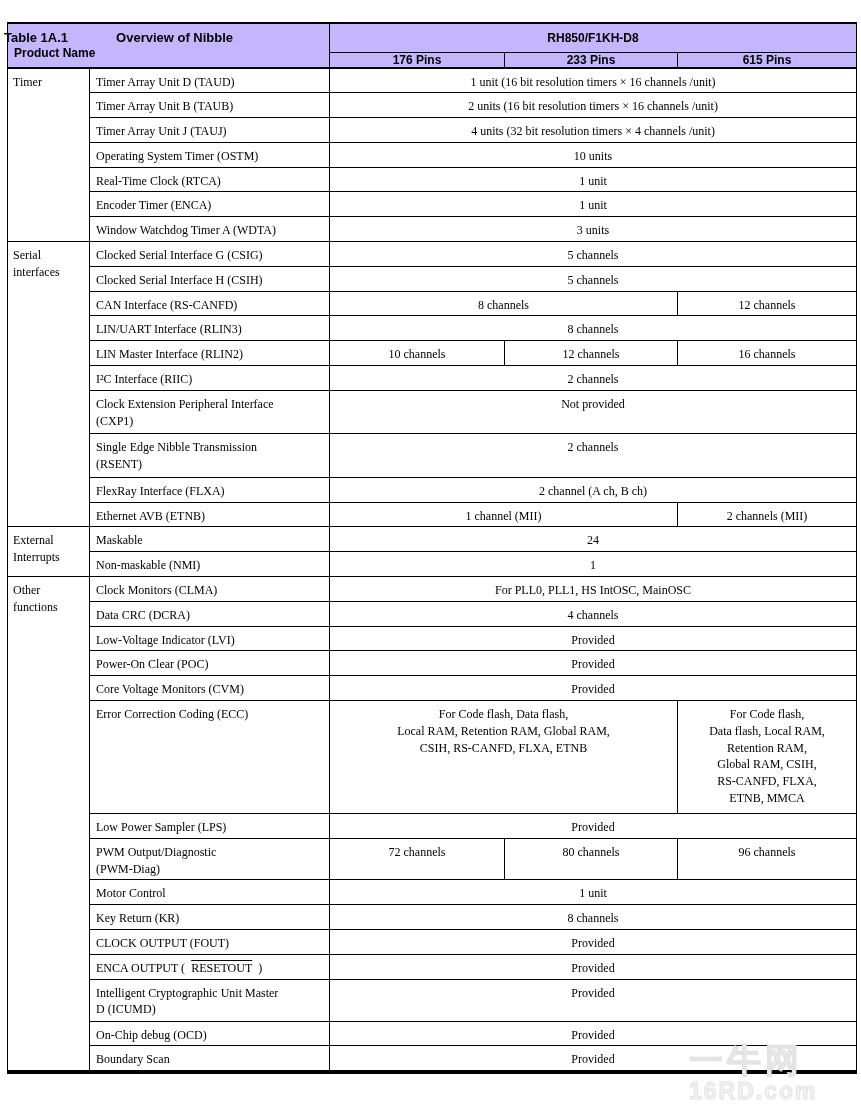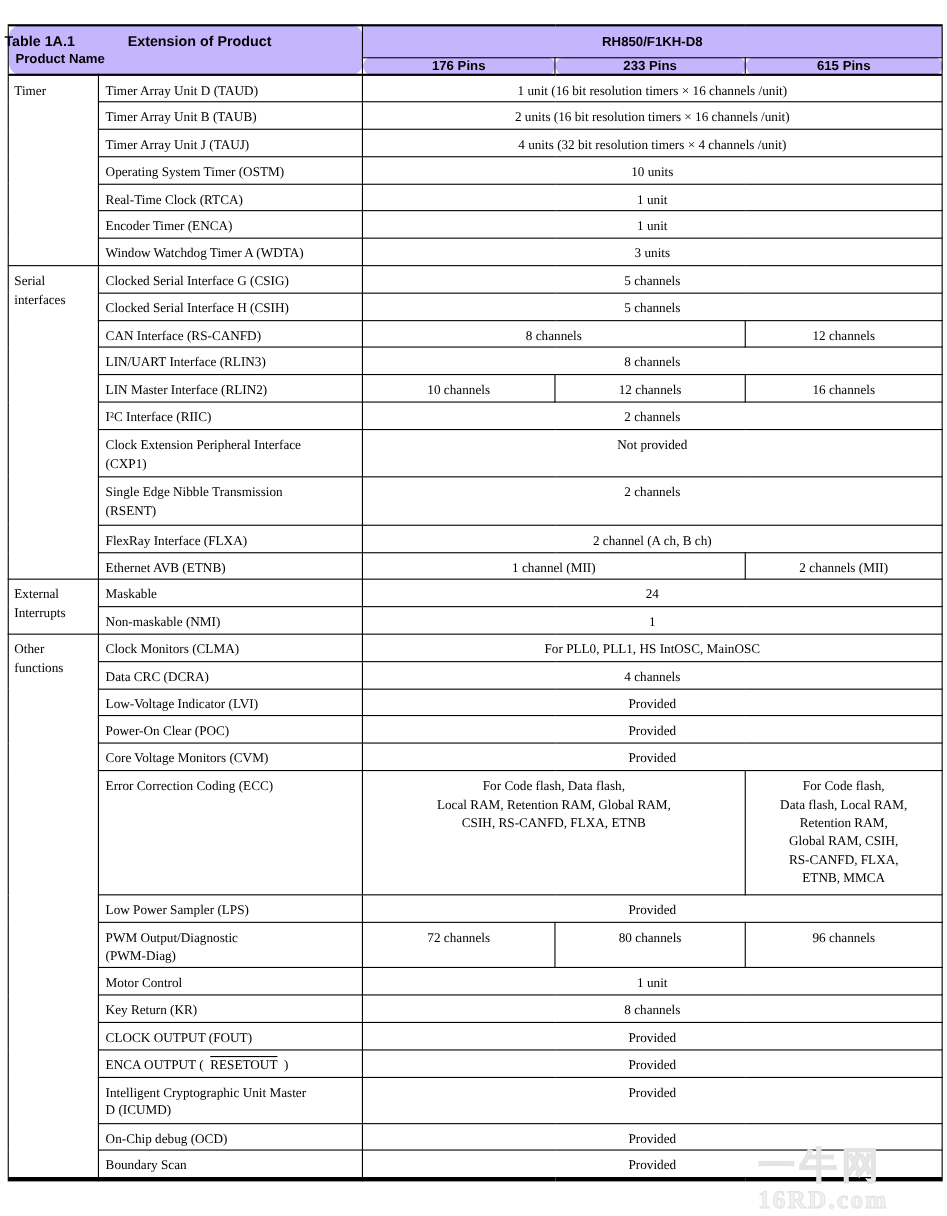--- a/index.html
+++ b/index.html
@@ -44,21 +44,21 @@
     font-weight: bold;
     font-size: 12px;
   }
   th.pn {
     text-align: left;
     vertical-align: bottom;
     padding: 0 0 7px 6px;
   }
   th.fam { height: 29px; text-align: center; vertical-align: middle; }
   th.pin { height: 14px; text-align: center; vertical-align: middle; }
-  .thick-b { border-bottom: 2px solid #000 !important; border-radius: 11px; }
+  .thick-b { border-bottom: 2px solid #000 !important; }
 
   tbody tr { height: 24px; font-family: Liberation Serif, serif; }
   td.cat {
     vertical-align: top;
     text-align: left;
     padding: 5px 4px 0 5px;
     line-height: 1.4;
   }
   td.lbl {
     vertical-align: top;
@@ -83,29 +83,29 @@
     width: 170px;
     text-align: left;
     color: #f2f2f2;
     -webkit-text-stroke: 1px #e3e3e3;
     font-weight: bold;
     pointer-events: none;
     z-index: 3;
     line-height: 1.05;
   }
   .watermark .wm1 { font-size: 34px; letter-spacing: 4px; }
-  .watermark .wm2 { font-size: 23px; letter-spacing: 2px; font-family: Liberation Serif, serif; }
+  .watermark .wm2 { font-size: 23px; letter-spacing: 2px; }
 </style>
 </head>
 <body>
 
 <div class="page">
 
   <div class="caption">
-    <span class="cap-num">Table 1A.1</span><span>Extension of Product</span>
+    <span class="cap-num">Table 1A.1</span><span>Overview of Nibble</span>
   </div>
 
   <table class="ovw">
     <colgroup>
       <col class="c-cat">
         <col class="c-lbl">
         <col class="c-p1">
         <col class="c-p2">
         <col class="c-p3">
     </colgroup>

